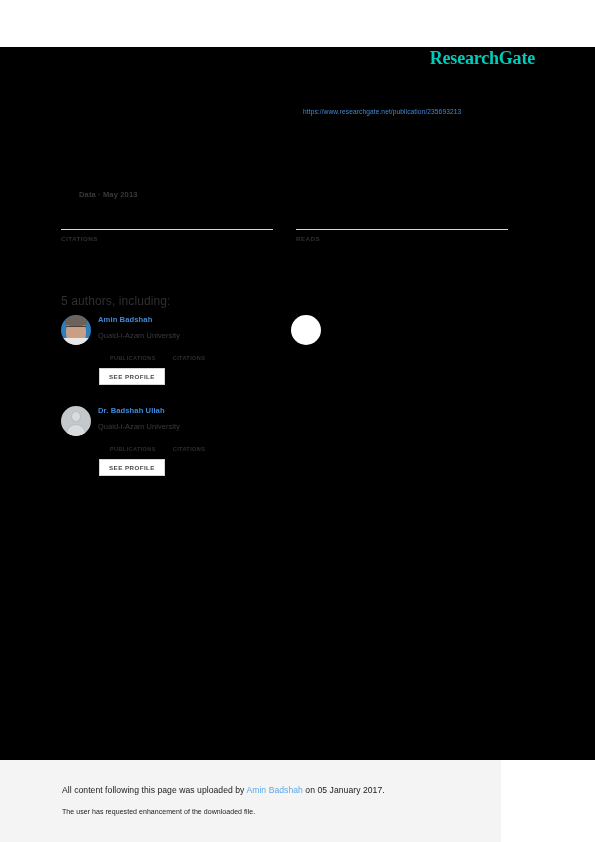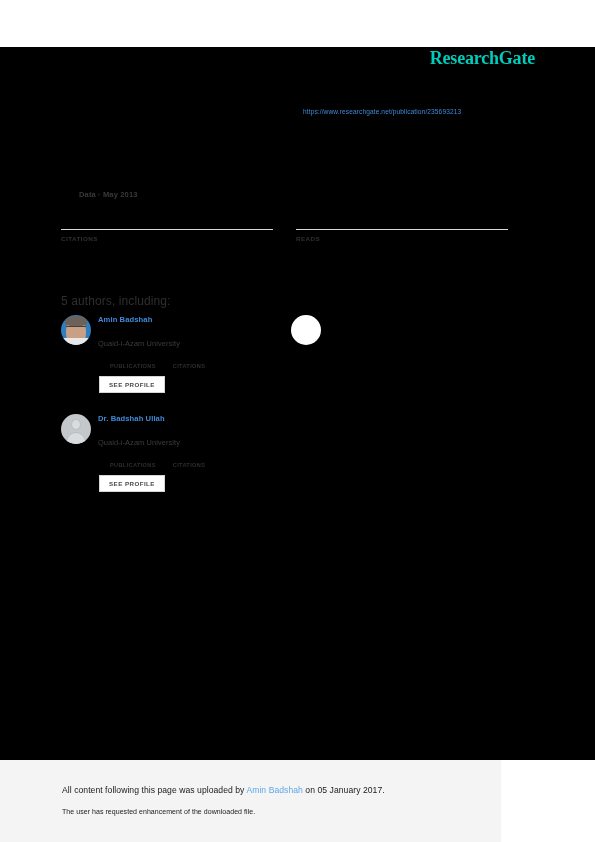--- a/index.html
+++ b/index.html
@@ -190,21 +190,21 @@
     font-size: 7.6px;
     font-weight: bold;
     color: #3f8ad8;
     letter-spacing: 0.1px;
     line-height: 1.35;
   }
   .author-affil {
     font-size: 7.4px;
     color: #3d3d3d;
     letter-spacing: 0.1px;
-    margin-top: 14px;
+    margin-top: 6px;
     line-height: 1.35;
   }
   .author-stats {
     display: flex;
     margin-top: 5px;
     padding-left: 12px;
   }
   .astat { margin-right: 17px; }
   .astat-value {
     font-size: 8px;

